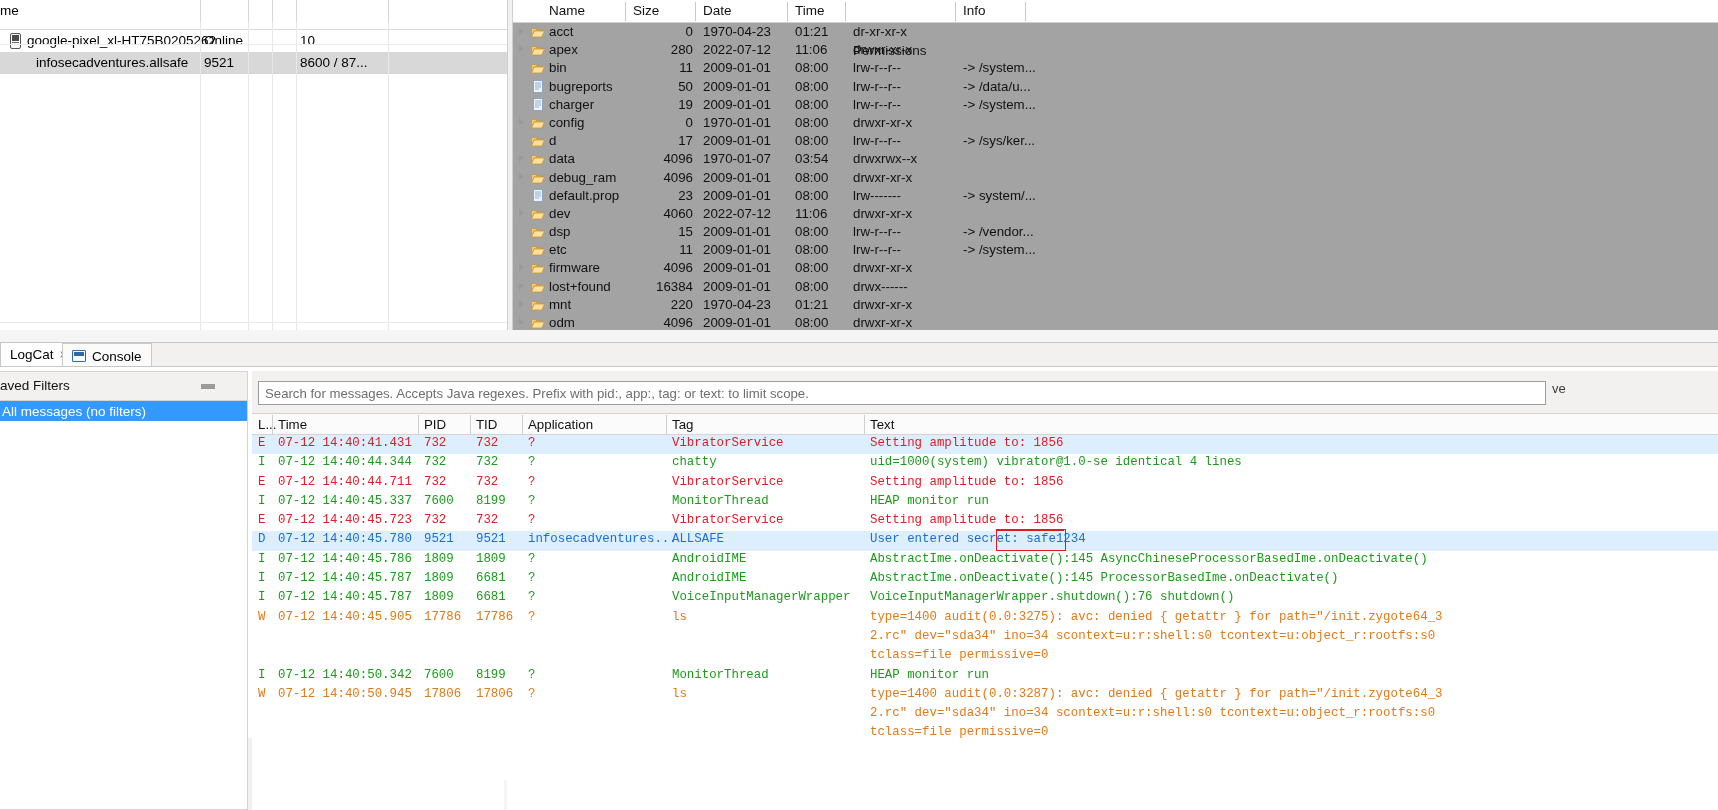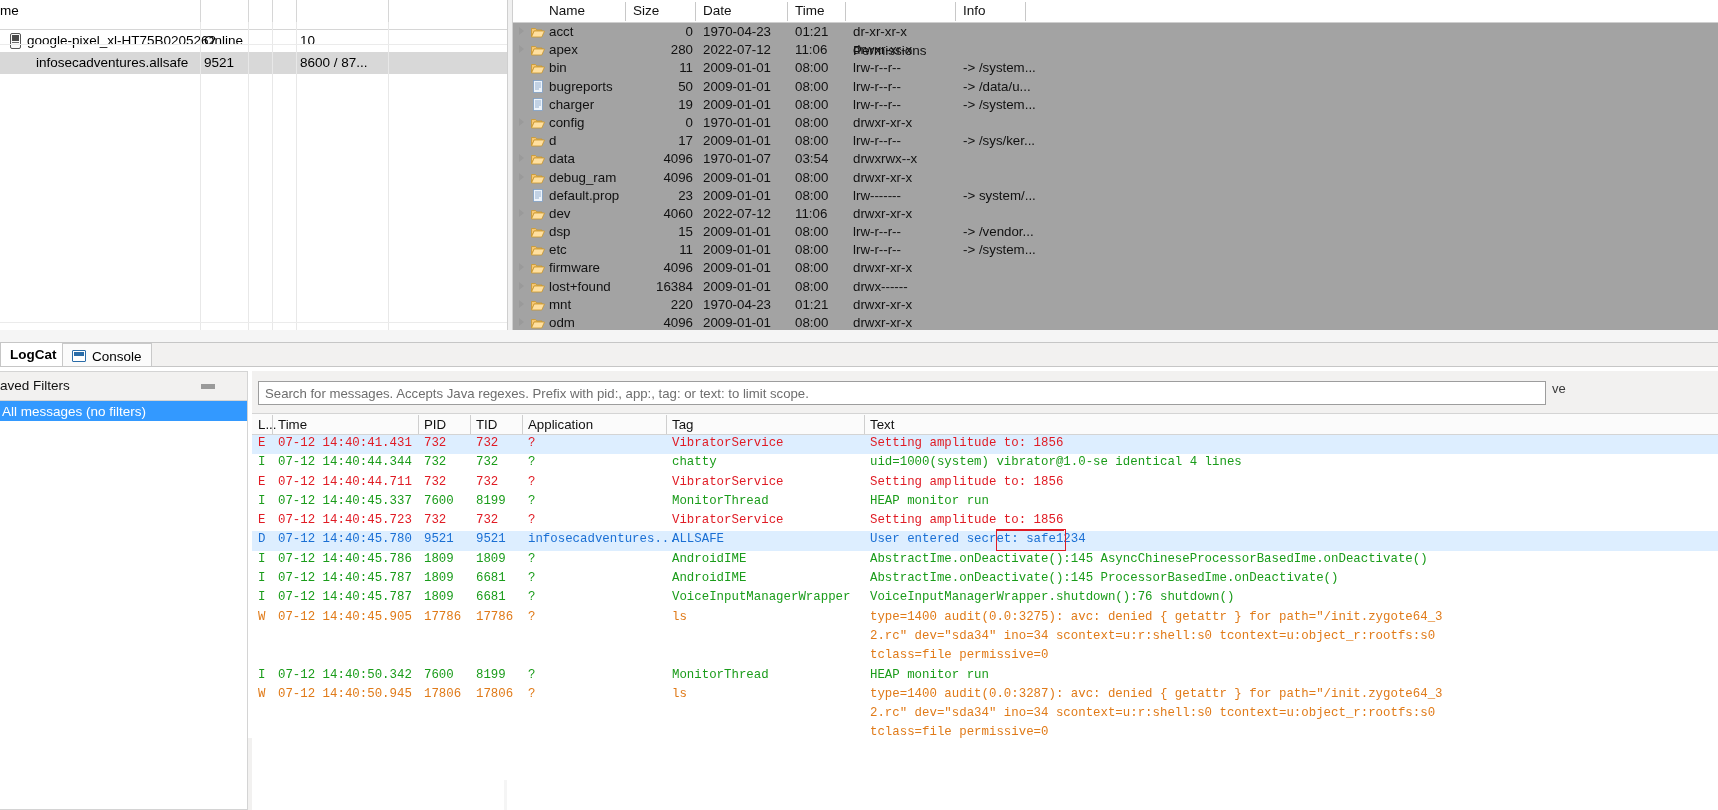--- a/index.html
+++ b/index.html
@@ -494,21 +494,21 @@
             <span class="c perm">drwxr-xr-x</span>
             <span class="c info"></span>
           </div>
         </div>
     </div>
 
     <div class="fx-hscroll"></div>
   </div>
 
   <div class="tabstrip">
-    <div class="tab active" style="left:0px;font-weight:bold;">
+    <div class="tab active" style="left:0px;">
       <span>LogCat</span>
       <span class="close-x">☓</span>
     </div>
     <div class="tab inactive" style="left:62px;">
       <span class="console-ic"></span>
       <span>Console</span>
     </div>
     <div class="tabstrip-underline"></div>
   </div>
 

